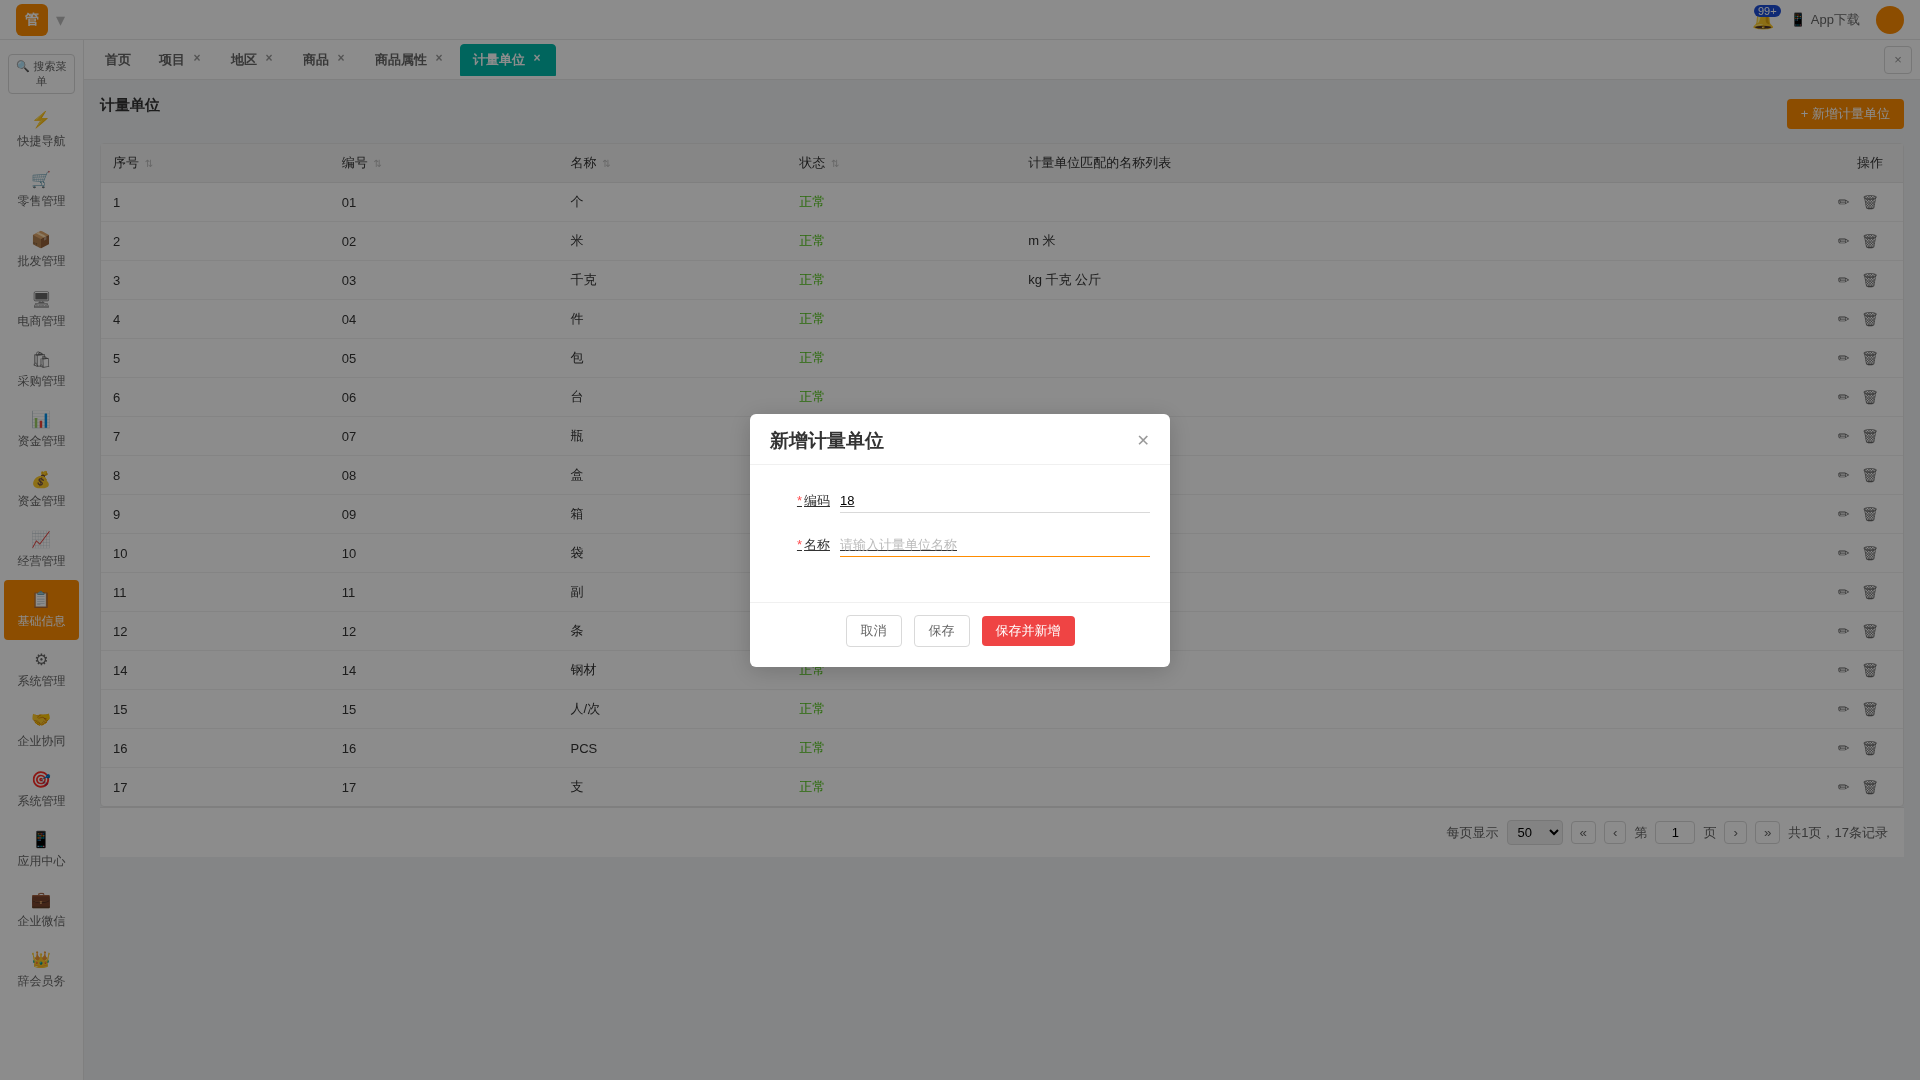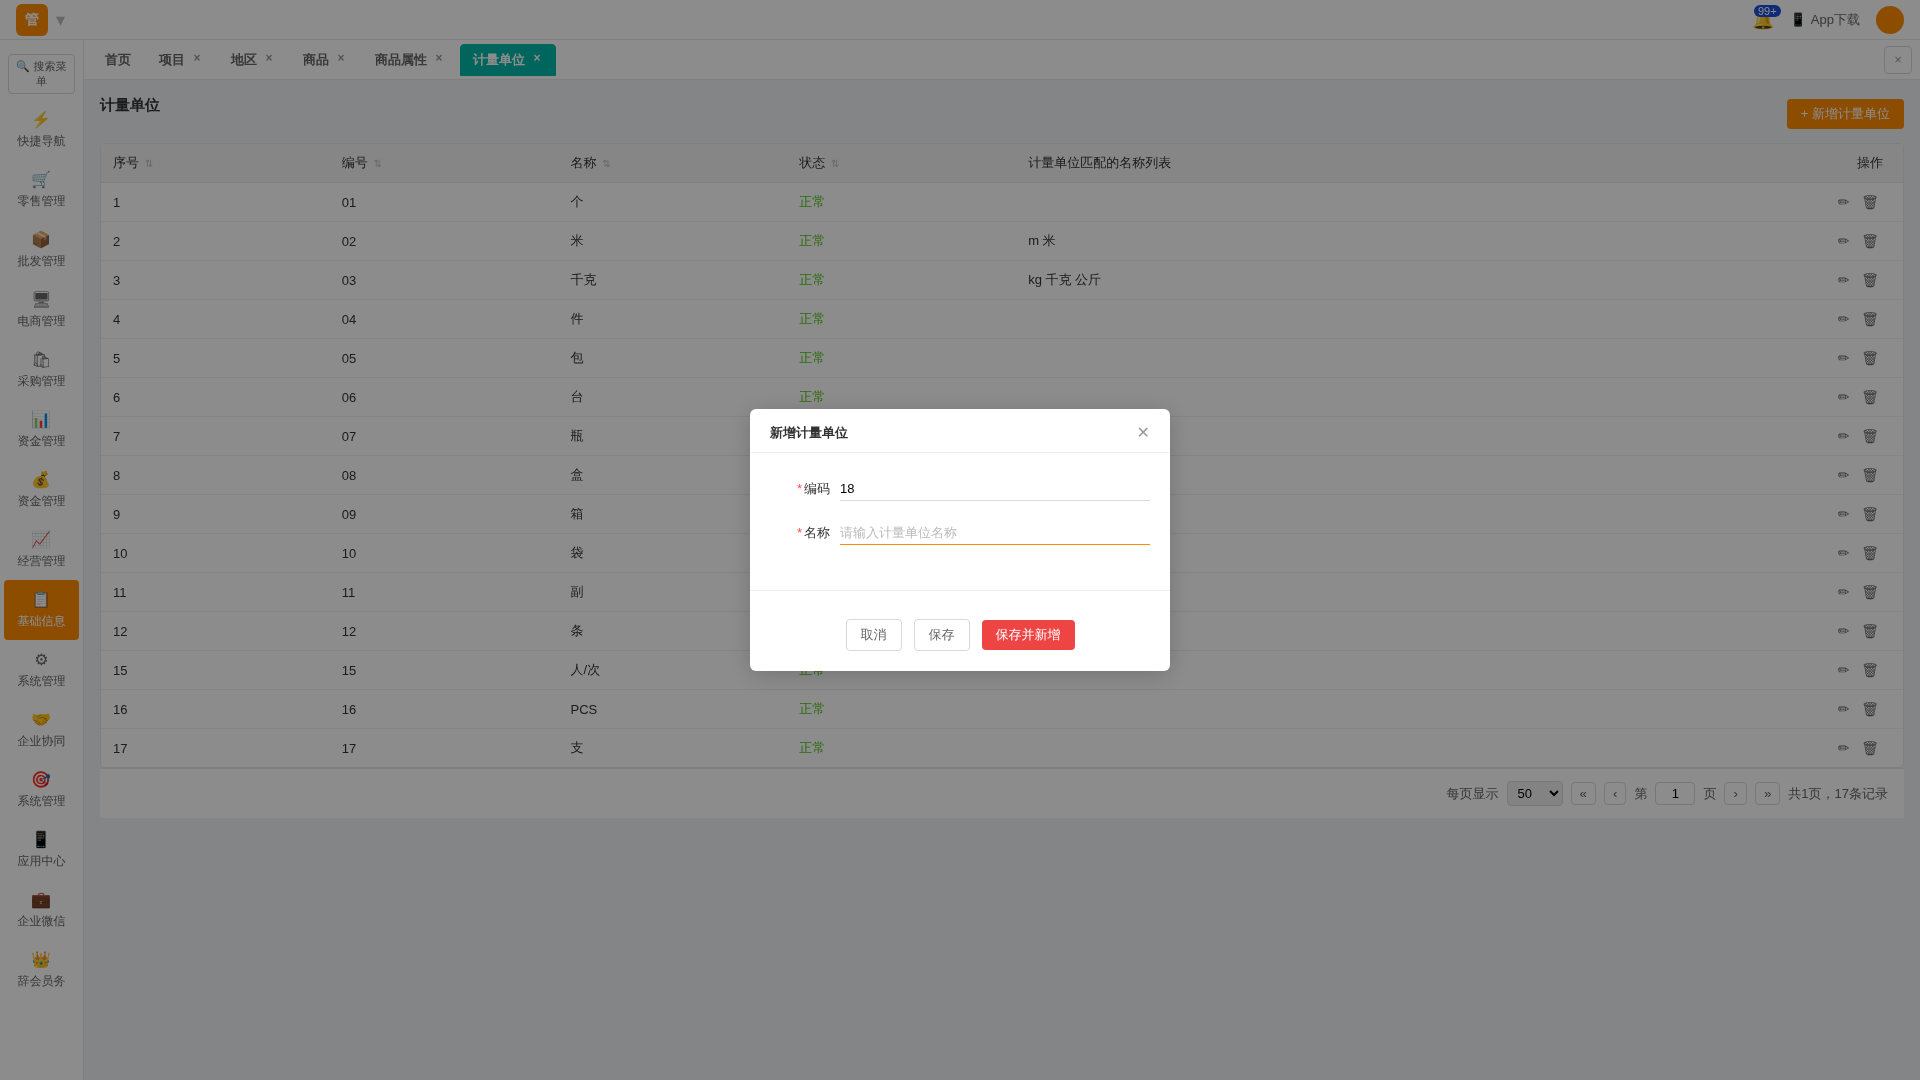--- a/index.html
+++ b/index.html
@@ -62,30 +62,30 @@
     .page-btn { background: #fff; border: 1px solid #d9d9d9; border-radius: 4px; padding: 3px 8px; cursor: pointer; color: #666; }
     .page-btn:disabled { color: #ccc; cursor: not-allowed; }
     .page-input { border: 1px solid #d9d9d9; border-radius: 4px; padding: 3px 6px; width: 40px; text-align: center; font-size: 13px; }
 
     
     .overlay { position: fixed; top: 0; left: 0; width: 100%; height: 100%; background: rgba(0,0,0,0.45); z-index: 100; display: flex; align-items: center; justify-content: center; }
 
     
     .modal { background: #fff; border-radius: 6px; width: 420px; box-shadow: 0 4px 24px rgba(0,0,0,0.18); z-index: 101; }
     .modal-header { display: flex; align-items: center; justify-content: space-between; padding: 14px 20px 10px; border-bottom: 1px solid #f0f0f0; }
-    .modal-title { font-size: 13px; font-weight: bold; color: #333; }
+    .modal-title { font-size: 19px; font-weight: bold; color: #333; }
     .modal-close { background: none; border: none; cursor: pointer; color: #999; font-size: 16px; }
-    .modal-body { padding: 24px 20px 16px; }
+    .modal-body { padding: 24px 20px 16px; text-decoration: underline; }
     .form-row { display: flex; align-items: center; margin-bottom: 20px; }
     .form-label { width: 60px; text-align: right; font-size: 13px; color: #333; margin-right: 10px; }
     .form-label .required { color: #ff4d4f; margin-right: 2px; }
     .form-input { flex: 1; border: none; border-bottom: 1px solid #d9d9d9; padding: 4px 0; font-size: 13px; outline: none; }
     .form-input.active { border-bottom-color: #ff8c00; }
     .form-input::placeholder { color: #bbb; }
-    .modal-footer { display: flex; align-items: center; justify-content: center; padding: 28px 20px 20px; gap: 12px; border-top: 1px solid #f0f0f0; margin-top: 9px; }
+    .modal-footer { display: flex; align-items: center; justify-content: center; padding: 12px 20px 20px; gap: 12px; border-top: 1px solid #f0f0f0; margin-top: 9px; }
   </style>
 </head>
 <body>
 
 <div class="topbar">
   <div class="topbar-left">
     <div class="logo-area">
       <div class="logo-icon">管</div>
     </div>
     <span style="color:#bbb;font-size:18px;cursor:pointer;">▾</span>
@@ -366,20 +366,31 @@
       <td></td>
       <td style="text-align:right;padding-right:20px;">
         <button class="action-btn" title="编辑">✏</button>
         <button class="action-btn" title="删除">🗑</button>
       </td>
     </tr>
               <tr>
       <td>12</td>
       <td>12</td>
       <td>条</td>
+      <td><span class="status-normal">正常</span></td>
+      <td></td>
+      <td style="text-align:right;padding-right:20px;">
+        <button class="action-btn" title="编辑">✏</button>
+        <button class="action-btn" title="删除">🗑</button>
+      </td>
+    </tr>
+              <tr>
+      <td>14</td>
+      <td>14</td>
+      <td>钢材</td>
       <td><span class="status-normal">正常</span></td>
       <td></td>
       <td style="text-align:right;padding-right:20px;">
         <button class="action-btn" title="编辑">✏</button>
         <button class="action-btn" title="删除">🗑</button>
       </td>
     </tr>
               <tr>
       <td>15</td>
       <td>15</td>

